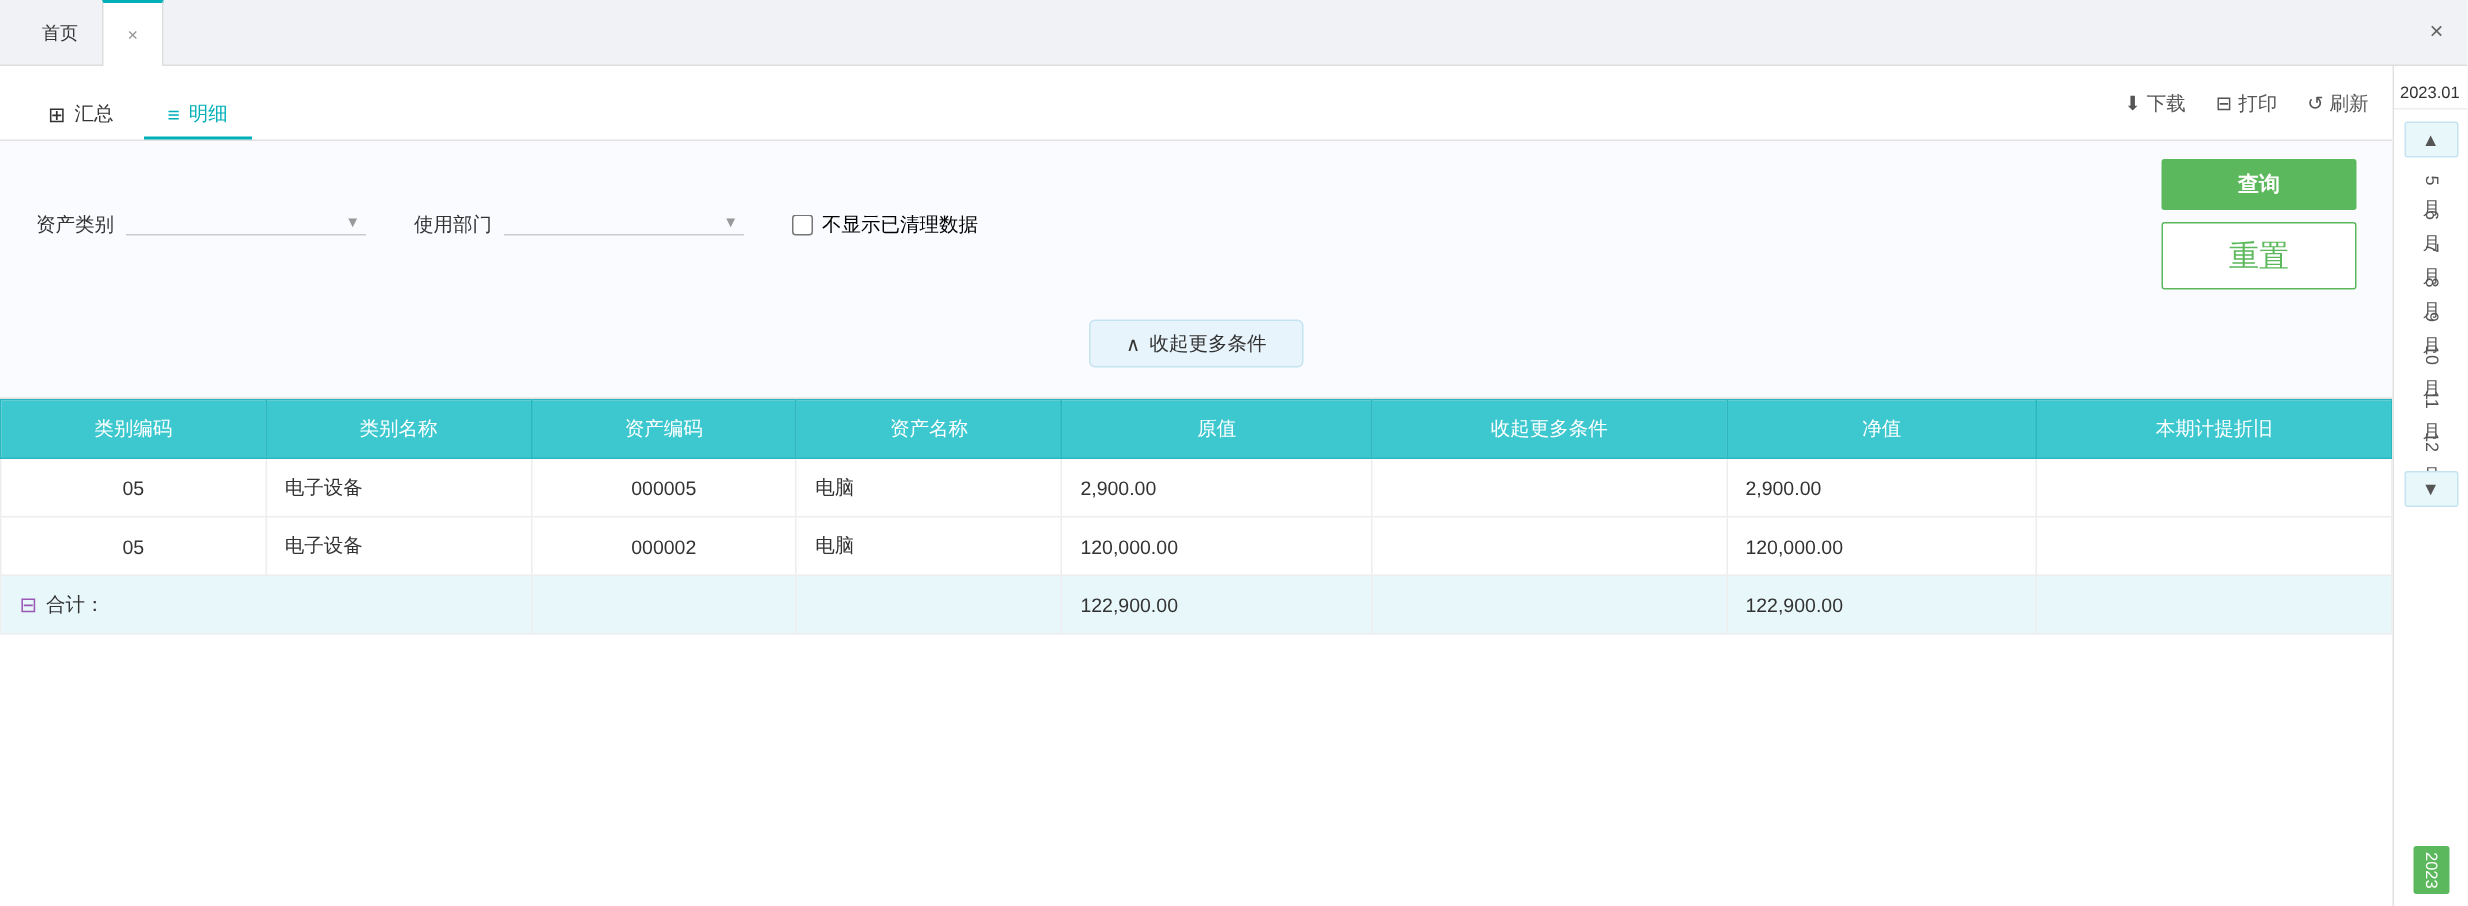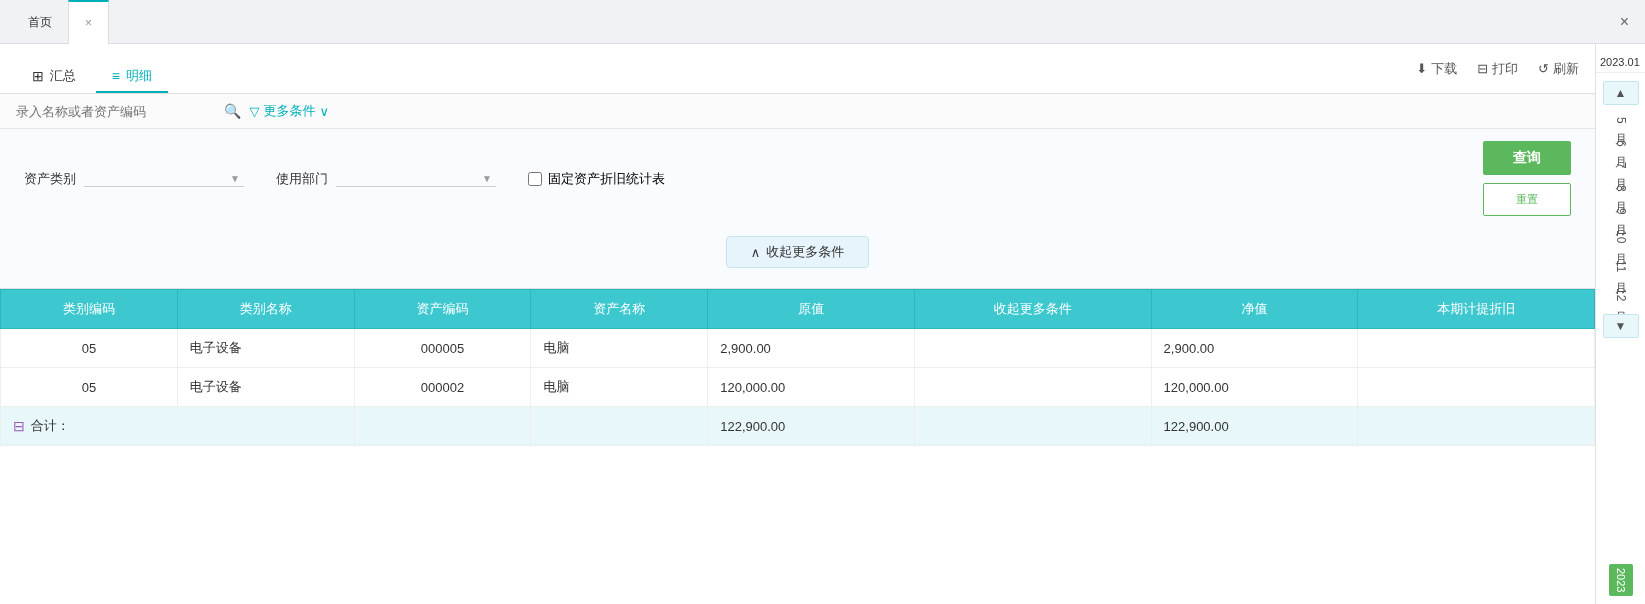--- a/index.html
+++ b/index.html
@@ -159,21 +159,21 @@
       padding: 12px 24px;
     }
     .filter-row {
       display: flex;
       align-items: center;
       gap: 32px;
       margin-bottom: 12px;
     }
     .filter-item {
       display: flex;
-      align-items: center;
+      align-items: flex-start;
       gap: 8px;
     }
     .filter-label {
       color: #333;
       font-size: 13px;
       white-space: nowrap;
     }
     .filter-select-wrapper {
       display: flex;
       align-items: center;
@@ -208,24 +208,24 @@
       padding: 8px 18px;
       border-radius: 2px;
       cursor: pointer;
       font-size: 14px;
       font-weight: bold;
     }
     .btn-reset {
       background: #fff;
       color: #5cb85c;
       border: 1px solid #5cb85c;
-      padding: 8px 32px;
+      padding: 8px 44px;
       border-radius: 2px;
       cursor: pointer;
-      font-size: 11px;
+      font-size: 20px;
     }
     .btn-group {
       display: flex;
       flex-direction: column;
       gap: 8px;
       margin-left: auto;
     }
     .collapse-btn {
       display: flex;
       align-items: center;
@@ -397,49 +397,40 @@
           <span>⊟</span>
           <span>打印</span>
         </div>
         <div class="toolbar-btn">
           <span>↺</span>
           <span>刷新</span>
         </div>
       </div>
     </div>
 
-    <div class="search-bar">
-      <input class="search-input" type="text" placeholder="录入名称或者资产编码" style="">
-      <span class="search-icon">🔍</span>
-      <div class="more-conditions">
-        <span style="color:#00b0b9;">▽</span>
-        <span>更多条件</span>
-        <span>∨</span>
-      </div>
-    </div>
 
     <div class="filter-panel">
       <div class="filter-row">
         <div class="filter-item">
           <span class="filter-label">资产类别</span>
           <div class="filter-select-wrapper">
             <span class="filter-select-text"></span>
             <span class="filter-arrow">▼</span>
           </div>
         </div>
         <div class="filter-item">
           <span class="filter-label">使用部门</span>
           <div class="filter-select-wrapper">
             <span class="filter-select-text"></span>
             <span class="filter-arrow">▼</span>
           </div>
         </div>
         <div class="checkbox-item">
           <input type="checkbox" class="checkbox-input" style="">
-          <span>固定资产折旧统计表</span>
+          <span>不显示已清理数据</span>
         </div>
         <div class="btn-group">
           <button class="btn-query">查询</button>
           <button class="btn-reset">重置</button>
         </div>
       </div>
       <div style="display:flex;justify-content:center;">
         <div class="collapse-btn">
           <span>∧</span>
           <span>收起更多条件</span>

